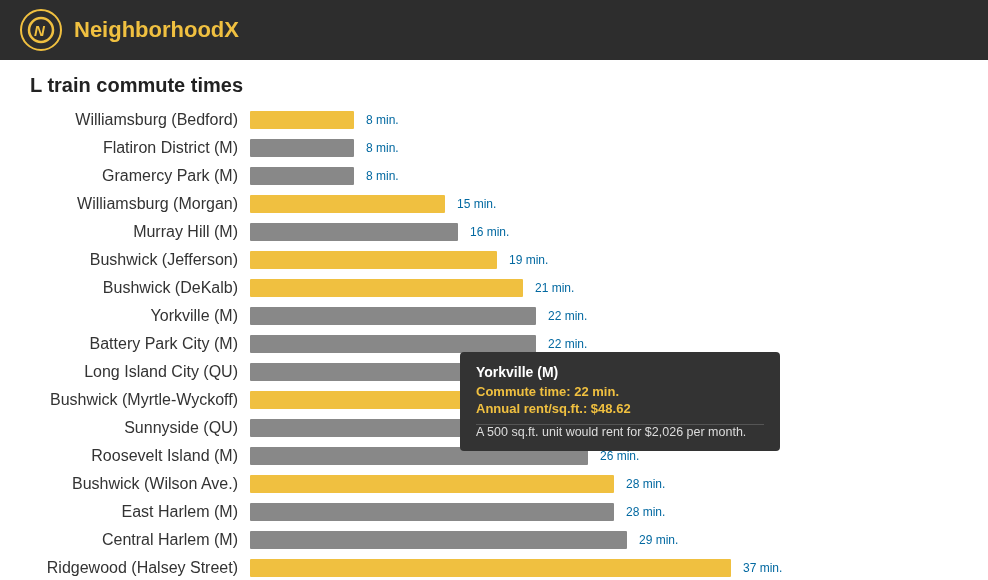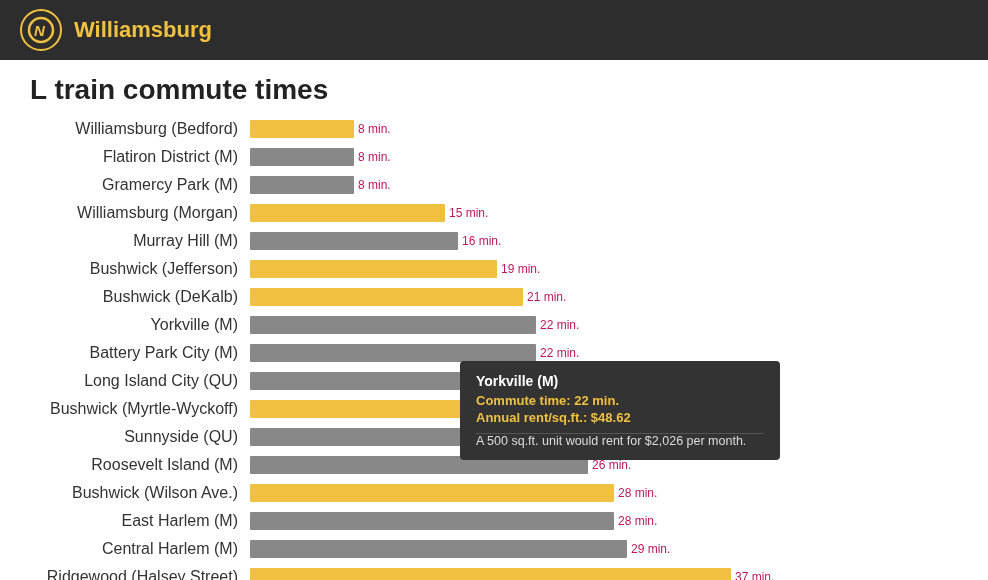--- a/index.html
+++ b/index.html
@@ -29,21 +29,21 @@
       font-style: italic;
     }
     .logo-text {
       color: #f0c040;
       font-size: 22px;
       font-weight: 700;
     }
 
     
     .page-title {
-      font-size: 28px;
+      font-size: 20px;
       font-weight: 700;
       color: #222;
       padding: 14px 30px 10px 30px;
     }
 
     
     .chart-container {
       padding: 0 30px 20px 30px;
       position: relative;
     }
@@ -75,22 +75,22 @@
     .bar {
       height: 18px;
       border-radius: 1px;
     }
 
     .bar.yellow { background: #f0c040; }
     .bar.gray { background: #888; }
 
     .bar-value {
       font-size: 12px;
-      color: #be185d;
-      margin-left: 4px;
+      color: #0369a1;
+      margin-left: 12px;
       white-space: nowrap;
     }
 
     
     .tooltip {
       position: absolute;
       background: #333;
       color: #fff;
       padding: 12px 16px;
       border-radius: 4px;
@@ -119,21 +119,21 @@
 </head>
 <body>
 
 <div class="header">
   <div class="logo-circle">
     <svg width="28" height="28" viewBox="0 0 28 28" fill="none">
       <circle cx="14" cy="14" r="12" stroke="#f0c040" stroke-width="2.5" fill="none"></circle>
       <text x="7" y="20" font-family="Arial" font-size="15" font-weight="900" font-style="italic" fill="#f0c040">N</text>
     </svg>
   </div>
-  <span class="logo-text">Williamsburg</span>
+  <span class="logo-text">NeighborhoodX</span>
 </div>
 
 <div class="page-title">L train commute times</div>
 
 <div class="chart-container">
 
   <div id="bars-wrapper">
       <div class="bar-row">
         <div class="bar-label">Williamsburg (Bedford)</div>
         <div class="bar-track">

